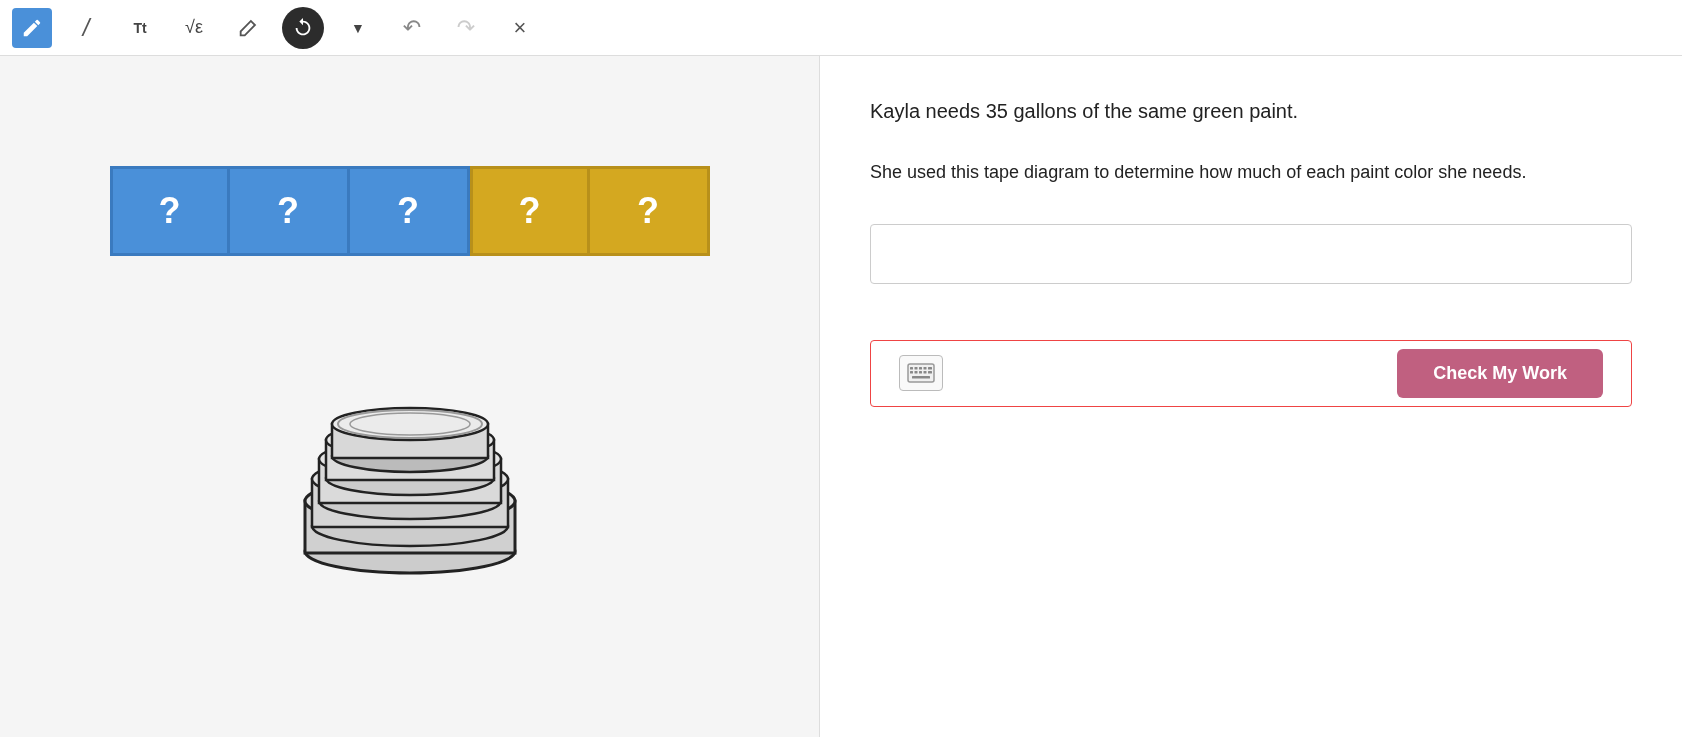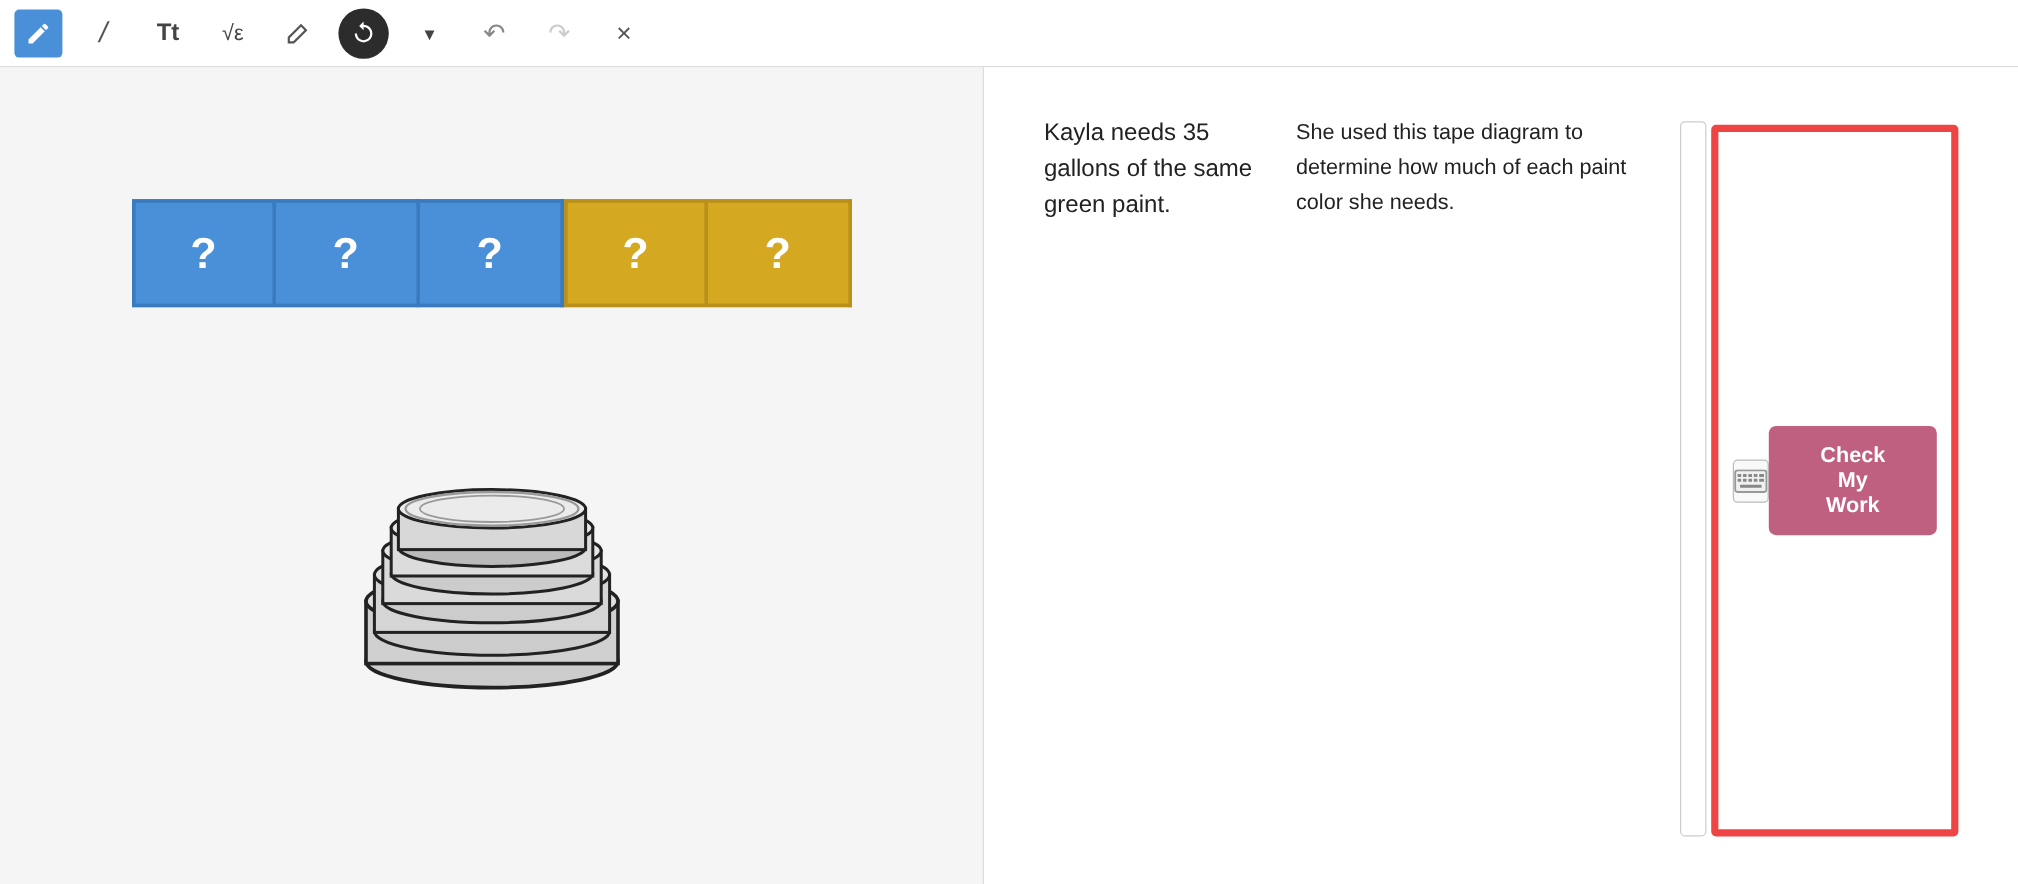--- a/index.html
+++ b/index.html
@@ -106,22 +106,22 @@
     .paint-cans {
       margin-top: 20px;
     }
 
     
     .right-panel {
       flex: 1;
       background: #fff;
       padding: 40px 50px;
       display: flex;
-      flex-direction: row;
-      gap: 4px;
+      flex-direction: column;
+      gap: 32px;
     }
 
     .problem-title {
       font-size: 20px;
       color: #222;
       line-height: 1.5;
     }
 
     .problem-desc {
       font-size: 18px;
@@ -142,24 +142,24 @@
       min-height: 60px;
       padding: 10px;
       margin-top: 5px;
       background: #fff;
     }
 
     .answer-footer {
       display: flex;
       align-items: center;
       justify-content: space-between;
-      margin-top: 8px;
-      border: 6px solid #ef4444;
-      border-radius: 4px;
-      padding: 8px 12px;
+      margin-top: 24px;
+      border: 1px solid #ef4444;
+      border-radius: 4px;
+      padding: 8px 28px;
       background: #fff;
     }
 
     .keyboard-icon-btn {
       display: flex;
       align-items: center;
       justify-content: center;
       width: 44px;
       height: 36px;
       border: 1px solid #bbb;
@@ -189,21 +189,21 @@
 
 <div class="toolbar">
   <button class="toolbar-btn active">
     <svg viewBox="0 0 24 24" fill="white">
       <path d="M3 17.25V21h3.75L17.81 9.94l-3.75-3.75L3 17.25zM20.71 7.04c.39-.39.39-1.02 0-1.41l-2.34-2.34a1 1 0 0 0-1.41 0l-1.83 1.83 3.75 3.75 1.83-1.83z"></path>
     </svg>
   </button>
 
   <button class="toolbar-btn" style="font-size:24px; color:#555; font-style:italic;">/</button>
 
-  <button class="toolbar-btn" style="font-size:20px; font-weight:bold; color:#444;">Tt</button>
+  <button class="toolbar-btn" style="font-size:14px; font-weight:bold; color:#444;">Tt</button>
 
   <button class="toolbar-btn" style="font-size:18px; color:#444;">√ε</button>
 
   <button class="toolbar-btn">
     <svg viewBox="0 0 24 24" fill="#555">
       <path d="M15.14 3L21 8.86 8.86 21H3v-5.86L15.14 3zm0 2.83L5 15.97V19h3.03l10.14-10.14-3.03-3.03z"></path>
     </svg>
   </button>
 
   <button class="toolbar-btn active" style="background:#2c2c2c; border-radius:50%; width:42px; height:42px;">

